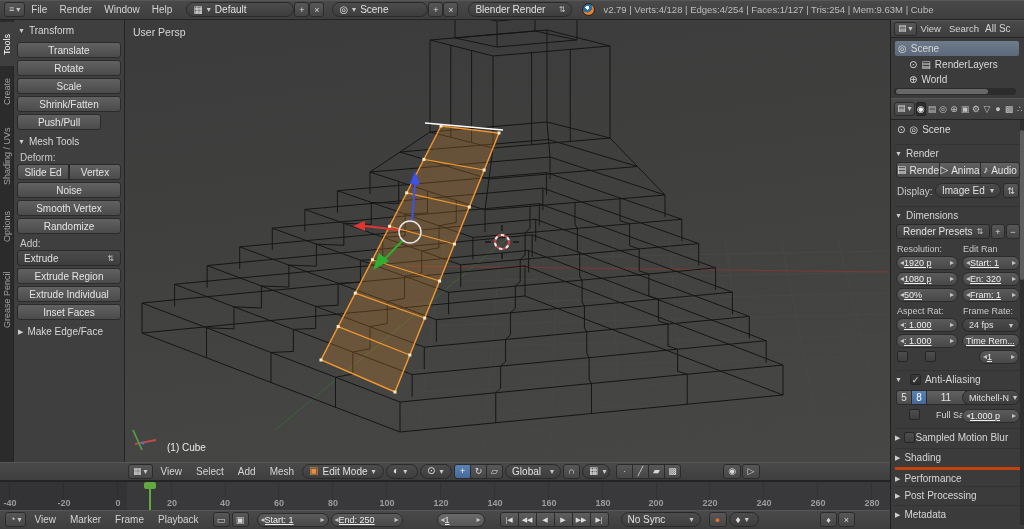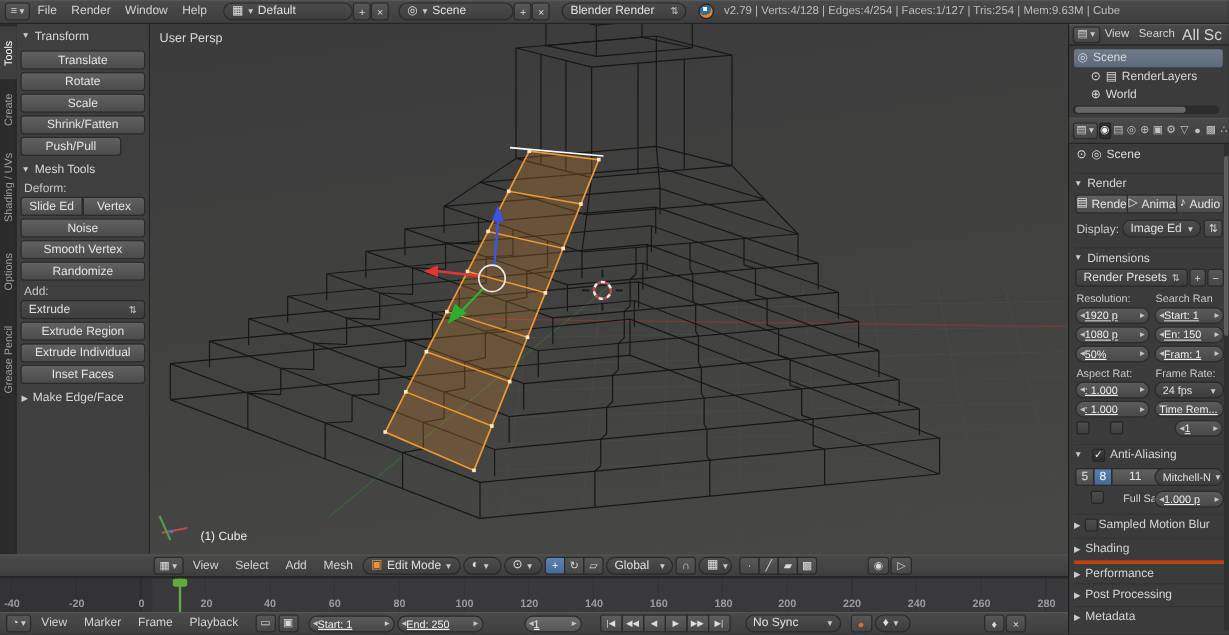--- a/index.html
+++ b/index.html
@@ -516,21 +516,21 @@
 
   <div class="abs" style="left:890px;top:20px;width:134px;height:509px;background:#3b3b3b;border-left:1px solid #1f1f1f;overflow:hidden;">
 
     <div class="ebar hstack" style="height:18px;padding-left:3px;gap:0">
       <div class="iconbtn" style="height:14px;padding:0 3px">
         <span class="ic">▤</span>
         <span class="caret">▾</span>
       </div>
       <span class="menu" style="padding:0 4px;font-size:9.5px">View</span>
       <span class="menu" style="padding:0 4px;font-size:9.5px">Search</span>
-      <span class="menu" style="padding:0 2px;font-size:13px">All Sc</span>
+      <span class="menu" style="padding:0 2px;font-size:10px">All Sc</span>
     </div>
     <div class="olrow" style="left:4px;top:21px;width:124px;background:linear-gradient(#6e7b8a,#5c697a);border-radius:2px;padding-left:3px">
       <span class="ic">◎</span>
       <span>Scene</span>
     </div>
     <div class="olrow" style="left:18px;top:37px">
       <span class="ic">⊙</span>
       <span class="ic">▤</span>
       <span>RenderLayers</span>
     </div>
@@ -619,40 +619,40 @@
       <span class="caret">⇅</span>
     </div>
     <div class="iconbtn" style="position:absolute;left:100px;top:204px;width:14px;height:15px;padding:0">
         <span>+</span>
       </div>
     <div class="iconbtn" style="position:absolute;left:115px;top:204px;width:14px;height:15px;padding:0">
         <span>−</span>
       </div>
 
     <div class="abs" style="left:6px;top:224px;color:#c9c9c9;font-size:9px">Resolution:</div>
-    <div class="abs" style="left:72px;top:224px;color:#c9c9c9;font-size:9px">Search Ran</div>
+    <div class="abs" style="left:72px;top:224px;color:#c9c9c9;font-size:9px">Edit Ran</div>
 
     <div class="field" style="position:absolute;left:5px;top:236px;width:62px">
       <span class="ar">◂</span>
       <span class="val">1920 p</span>
       <span class="ar">▸</span>
     </div>
     <div class="field" style="position:absolute;left:71px;top:236px;width:58px">
       <span class="ar">◂</span>
       <span class="val">Start: 1</span>
       <span class="ar">▸</span>
     </div>
     <div class="field" style="position:absolute;left:5px;top:252px;width:62px">
       <span class="ar">◂</span>
       <span class="val">1080 p</span>
       <span class="ar">▸</span>
     </div>
     <div class="field" style="position:absolute;left:71px;top:252px;width:58px">
       <span class="ar">◂</span>
-      <span class="val">En: 150</span>
+      <span class="val">En: 320</span>
       <span class="ar">▸</span>
     </div>
     <div class="field" style="position:absolute;left:5px;top:268px;width:62px">
       <span class="ar">◂</span>
       <span class="val">50%</span>
       <span class="ar">▸</span>
     </div>
     <div class="field" style="position:absolute;left:71px;top:268px;width:58px">
       <span class="ar">◂</span>
       <span class="val">Fram: 1</span>

